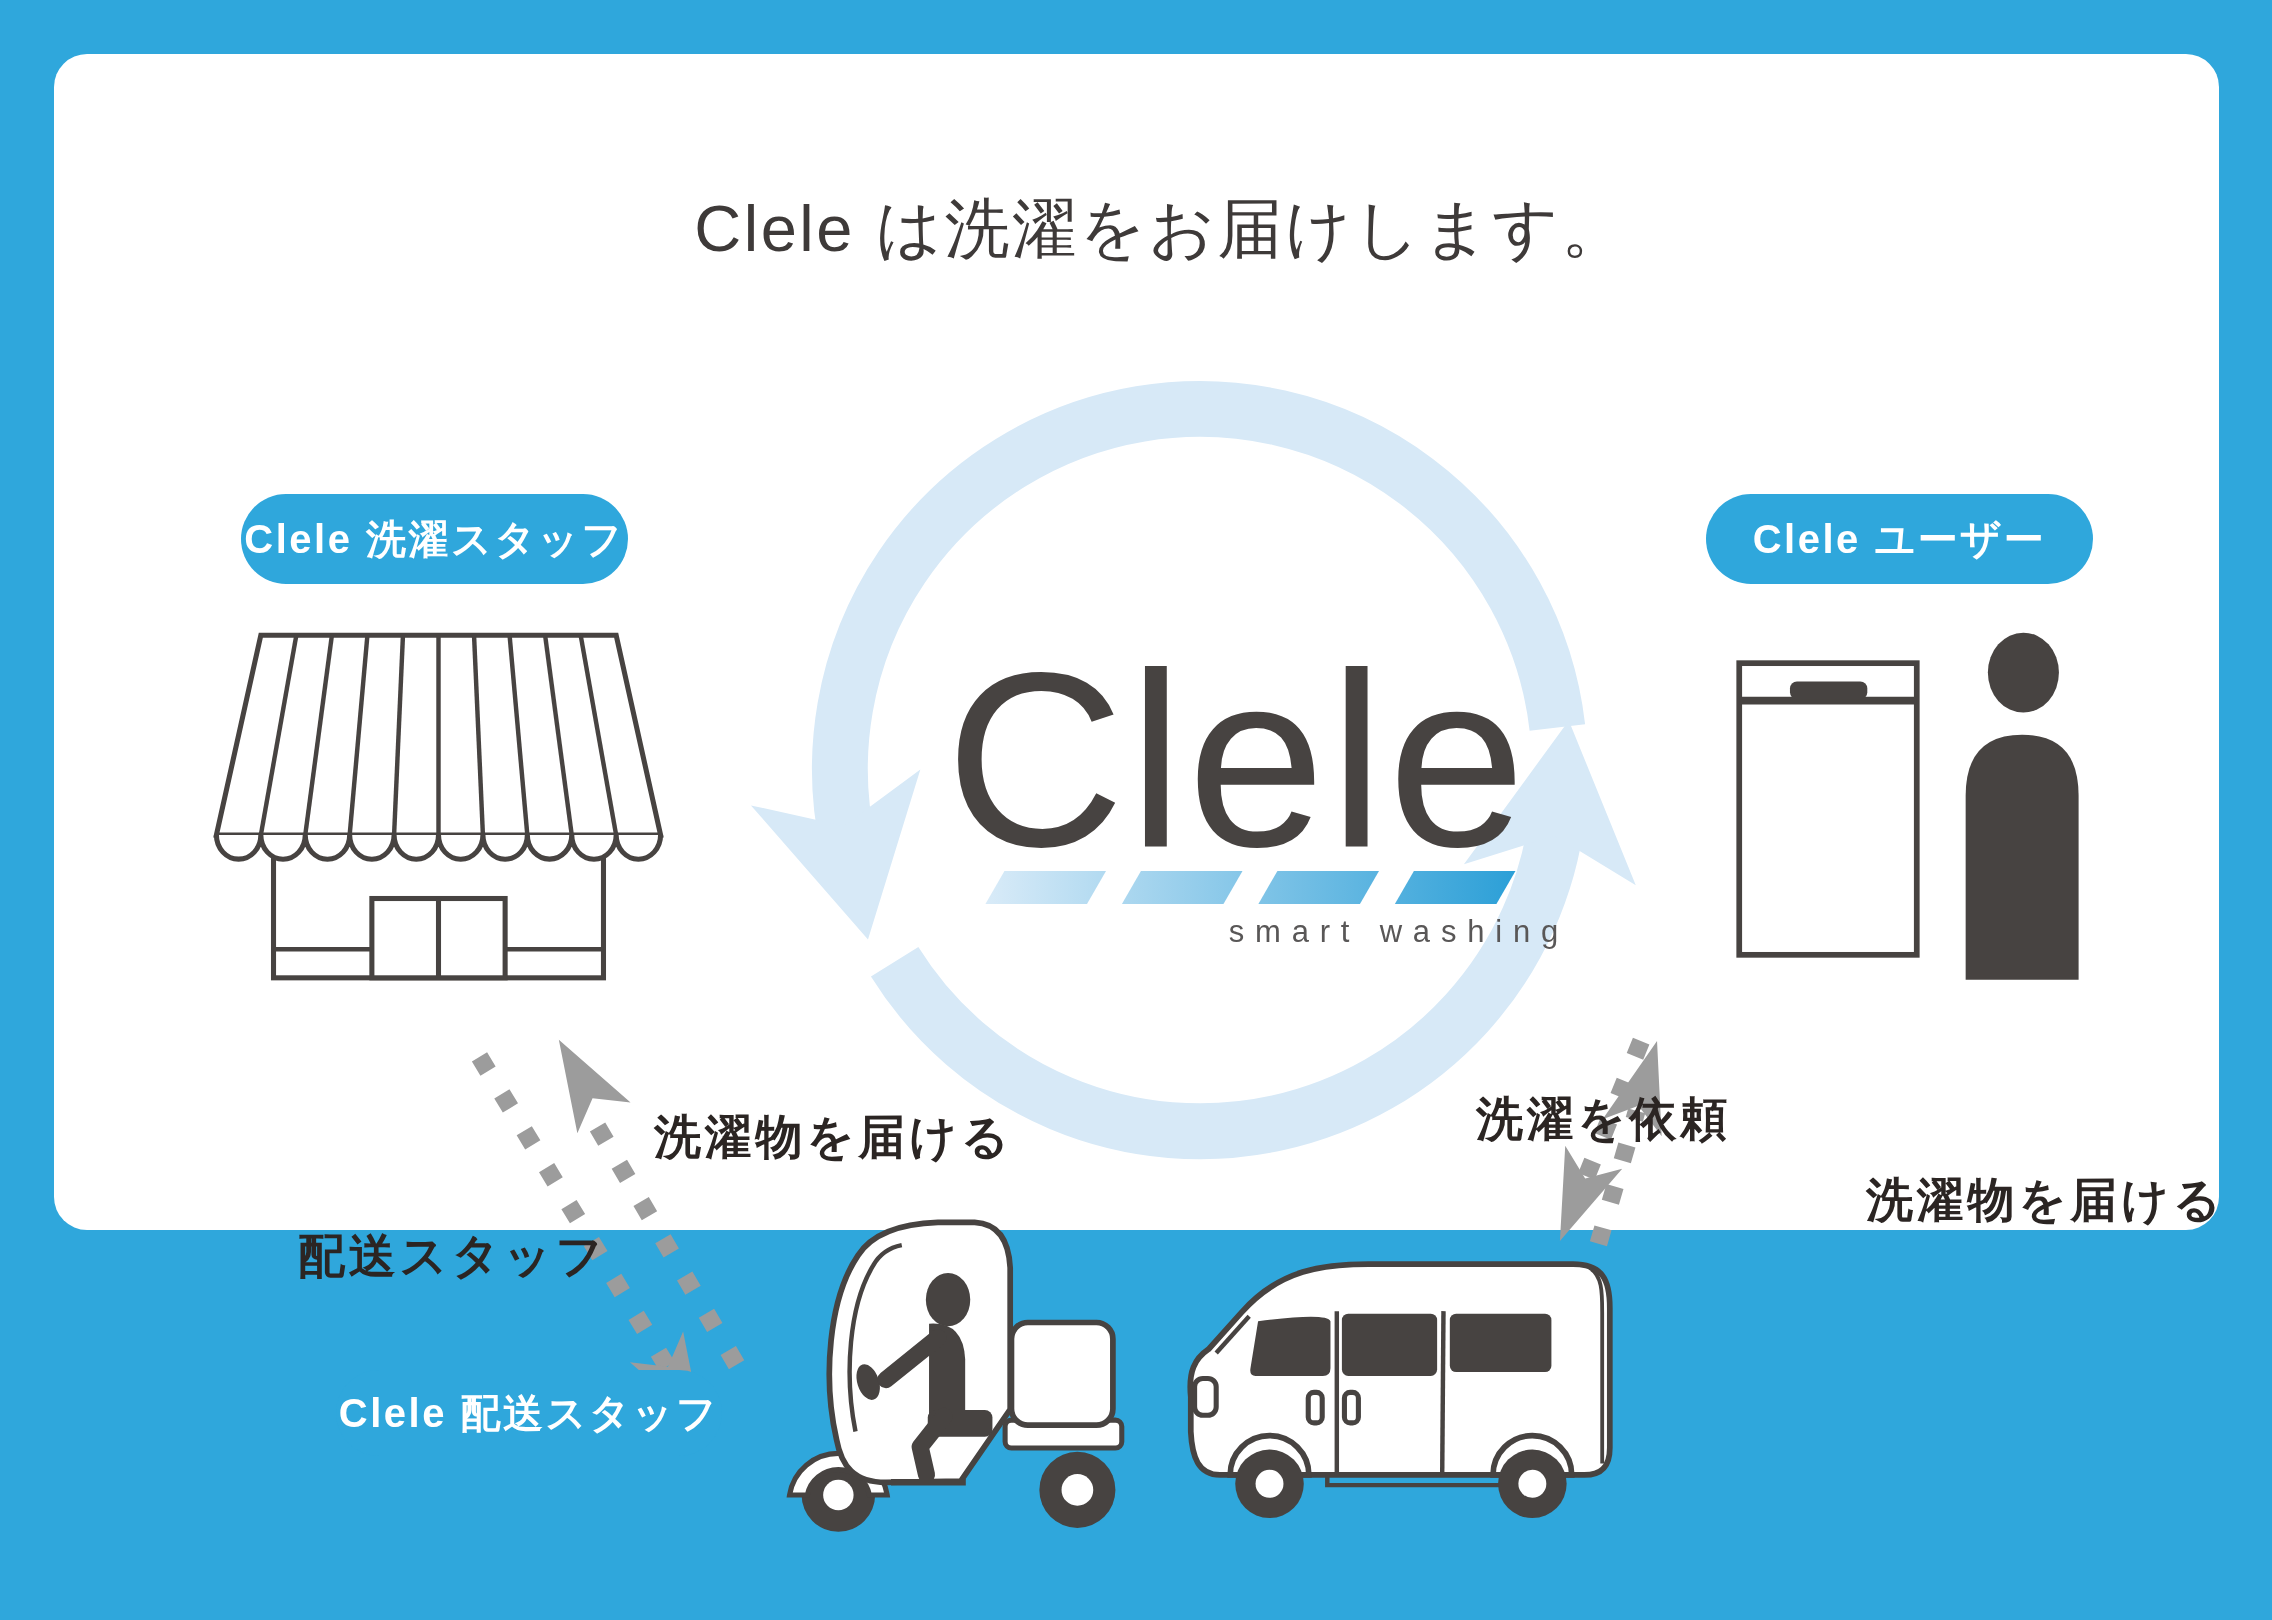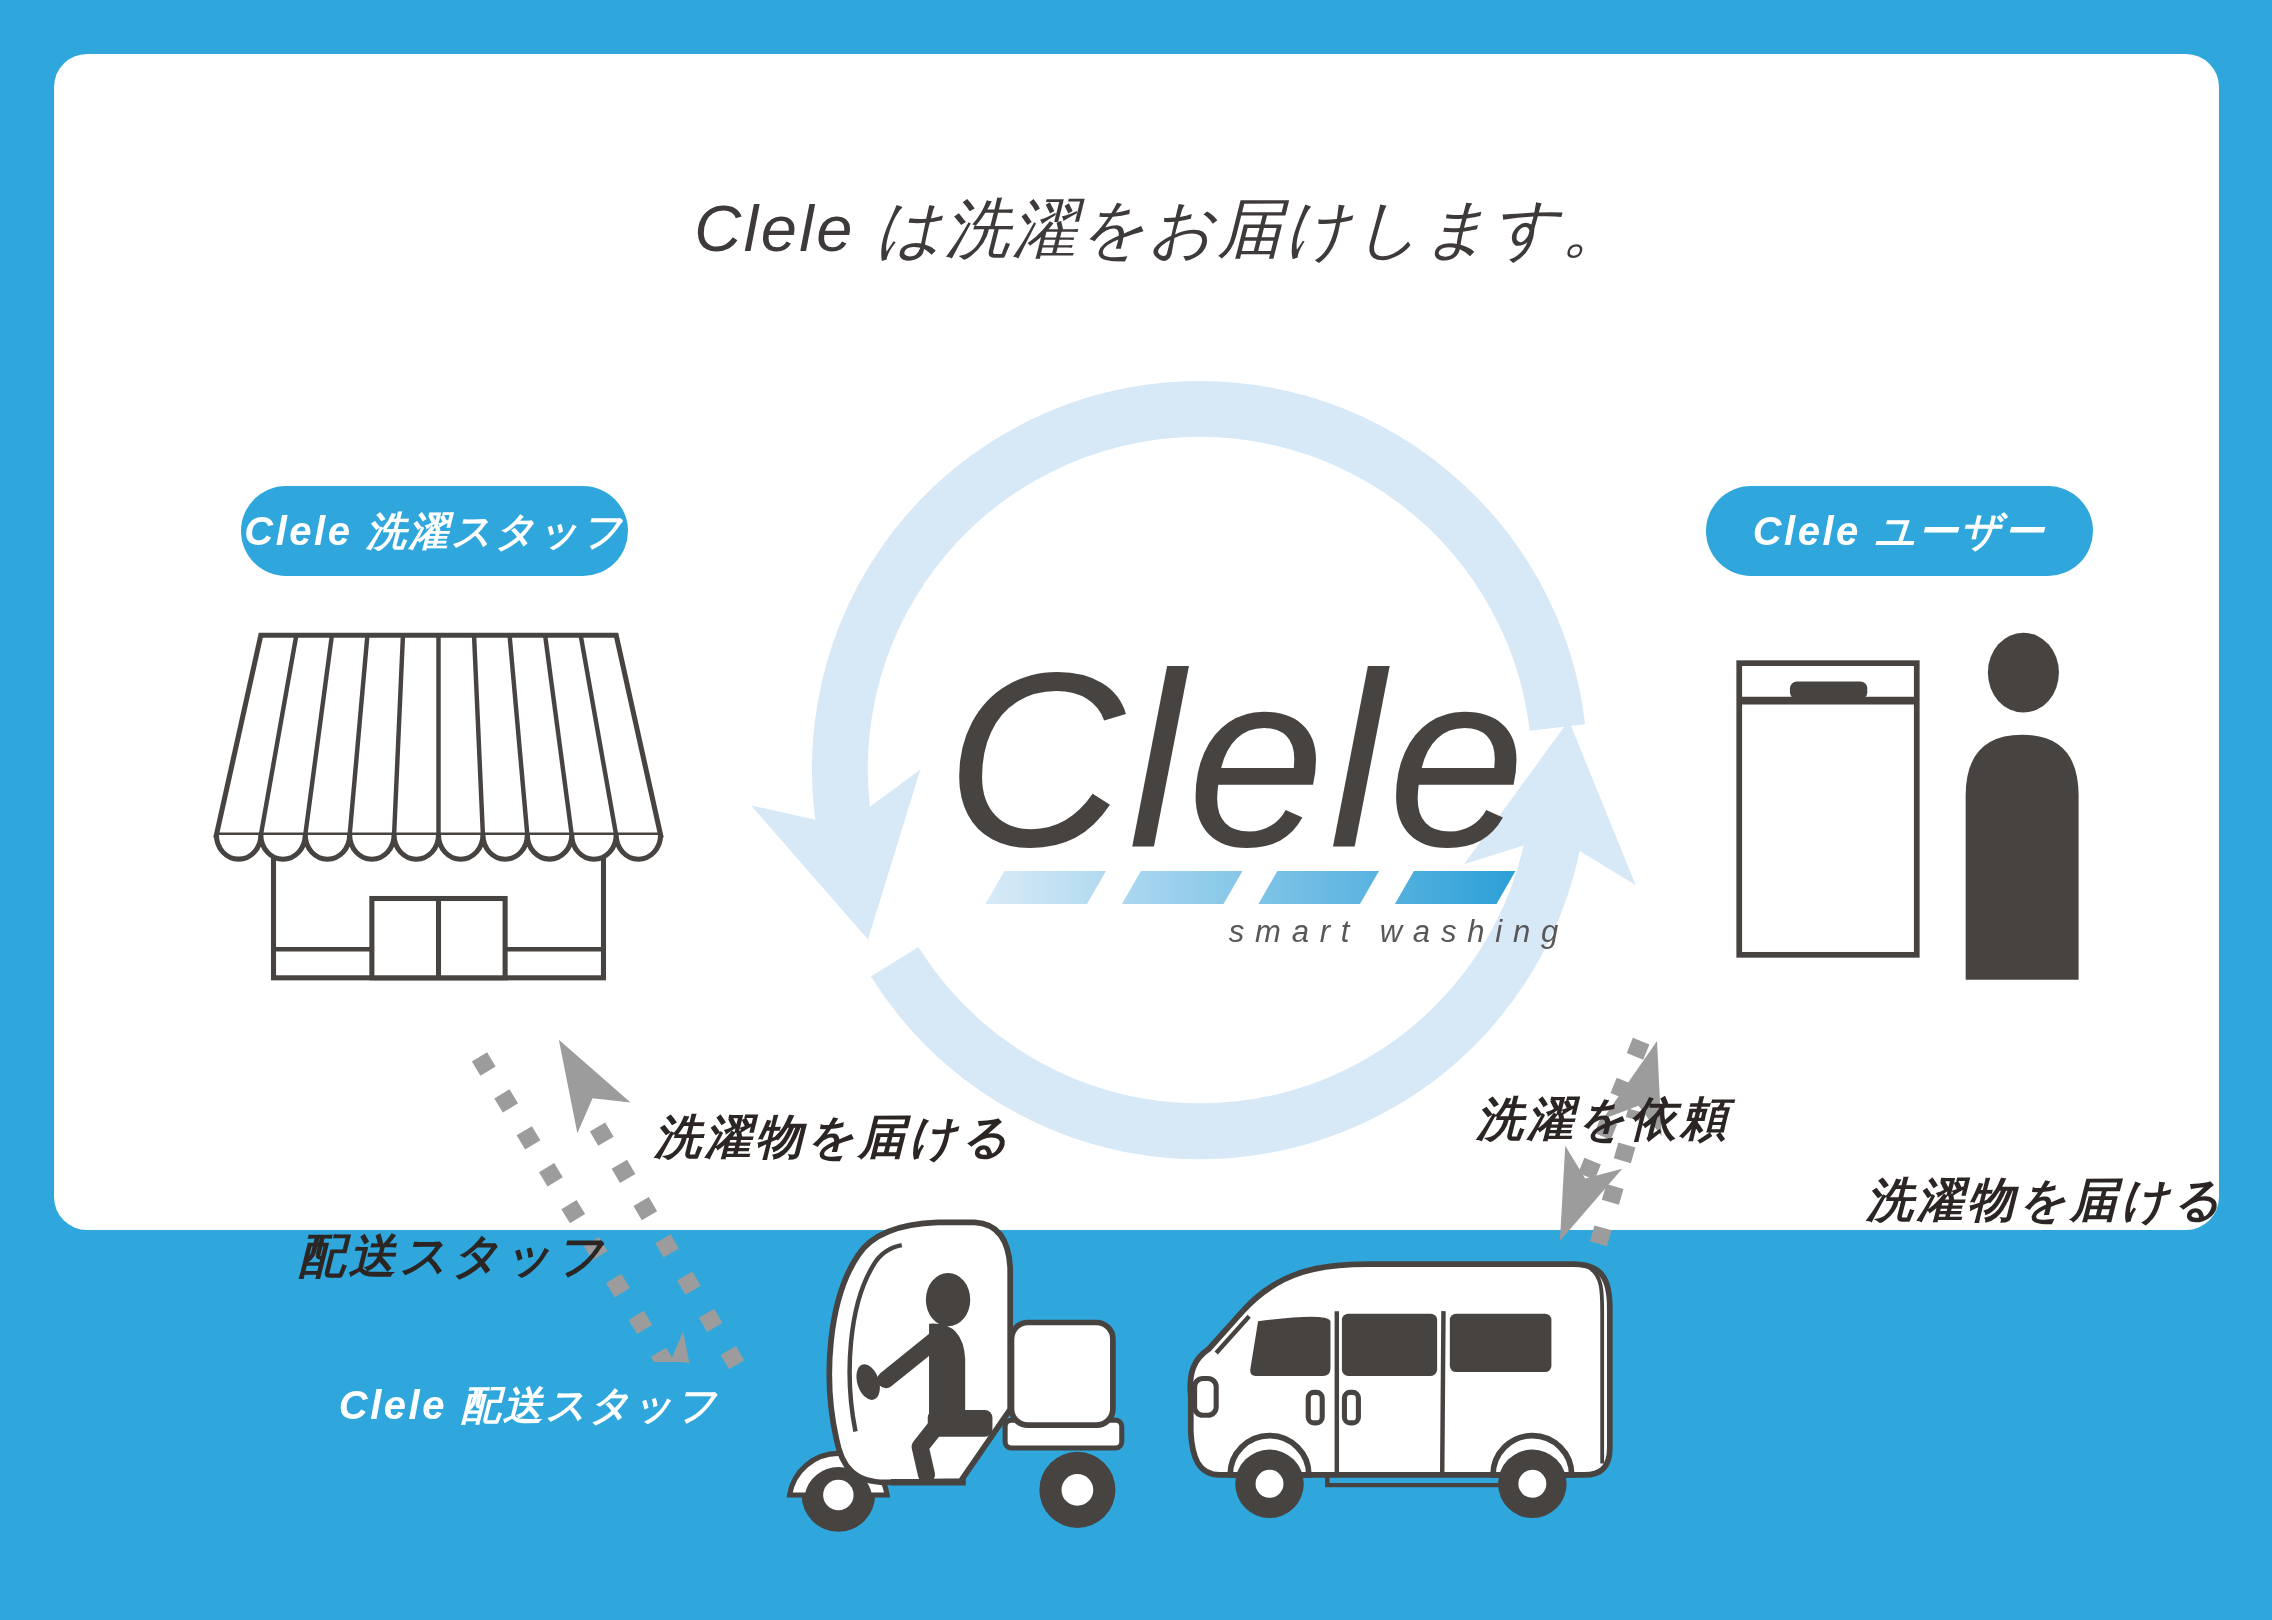--- a/index.html
+++ b/index.html
@@ -2,31 +2,31 @@
 <html style="--frame: #2FA7DC; --ring: #D7E9F7; --dark: #474341; --ink: #3E3A39; --dash: #9C9C9C; --gray: #595757;font-size:10.2px"><head>
 <meta charset="utf-8">
 <style>
   :root{
     --frame:#2FA7DC; --ring:#D7E9F7; --dark:#474341; --ink:#3E3A39;
     --dash:#9C9C9C; --gray:#595757; --white:#FFFFFF;
   }
   *{margin:0;padding:0;box-sizing:border-box;}
   html,body{width:2273px;height:1620px;}
   body{font-family:"Liberation Sans",sans-serif;background:var(--frame);overflow:hidden;}
-  .canvas{position:relative;width:2273px;height:1284px;background:var(--frame);font-style:italic;}
+  .canvas{position:relative;width:2273px;height:1284px;background:var(--frame);}
   .panel{position:absolute;left:54px;top:54px;right:54px;bottom:54px;background:var(--white);border-radius:33px;}
   .abs{position:absolute;}
   .title{
     left:0;top:185px;width:2323px;text-align:center;
     font-size:65px;letter-spacing:2.5px;color:var(--ink);font-weight:400;
   }
   .pill{
     background:var(--frame);color:#fff;border-radius:47px;
     display:flex;align-items:center;justify-content:center;
-    font-size:40px;font-weight:700;letter-spacing:2.5px;white-space:nowrap;
+    font-size:40px;font-weight:700;letter-spacing:2.5px;white-space:nowrap;margin-top:8px;
   }
   .pill-left{left:241px;top:486px;width:387px;height:90px;}
   .pill-right{left:1706px;top:486px;width:387px;height:90px;}
   .pill-bottom{left:336px;top:1362px;width:386px;height:86px;}
   .flow-label{
     color:#2B2523;font-size:47px;font-weight:700;letter-spacing:3.8px;white-space:nowrap;
     text-align:center;
   }
   .fl-deliver-store{left:654px;top:1106px;width:279px;}
   .fl-request-delivery{left:298px;top:1225px;width:209px;}

